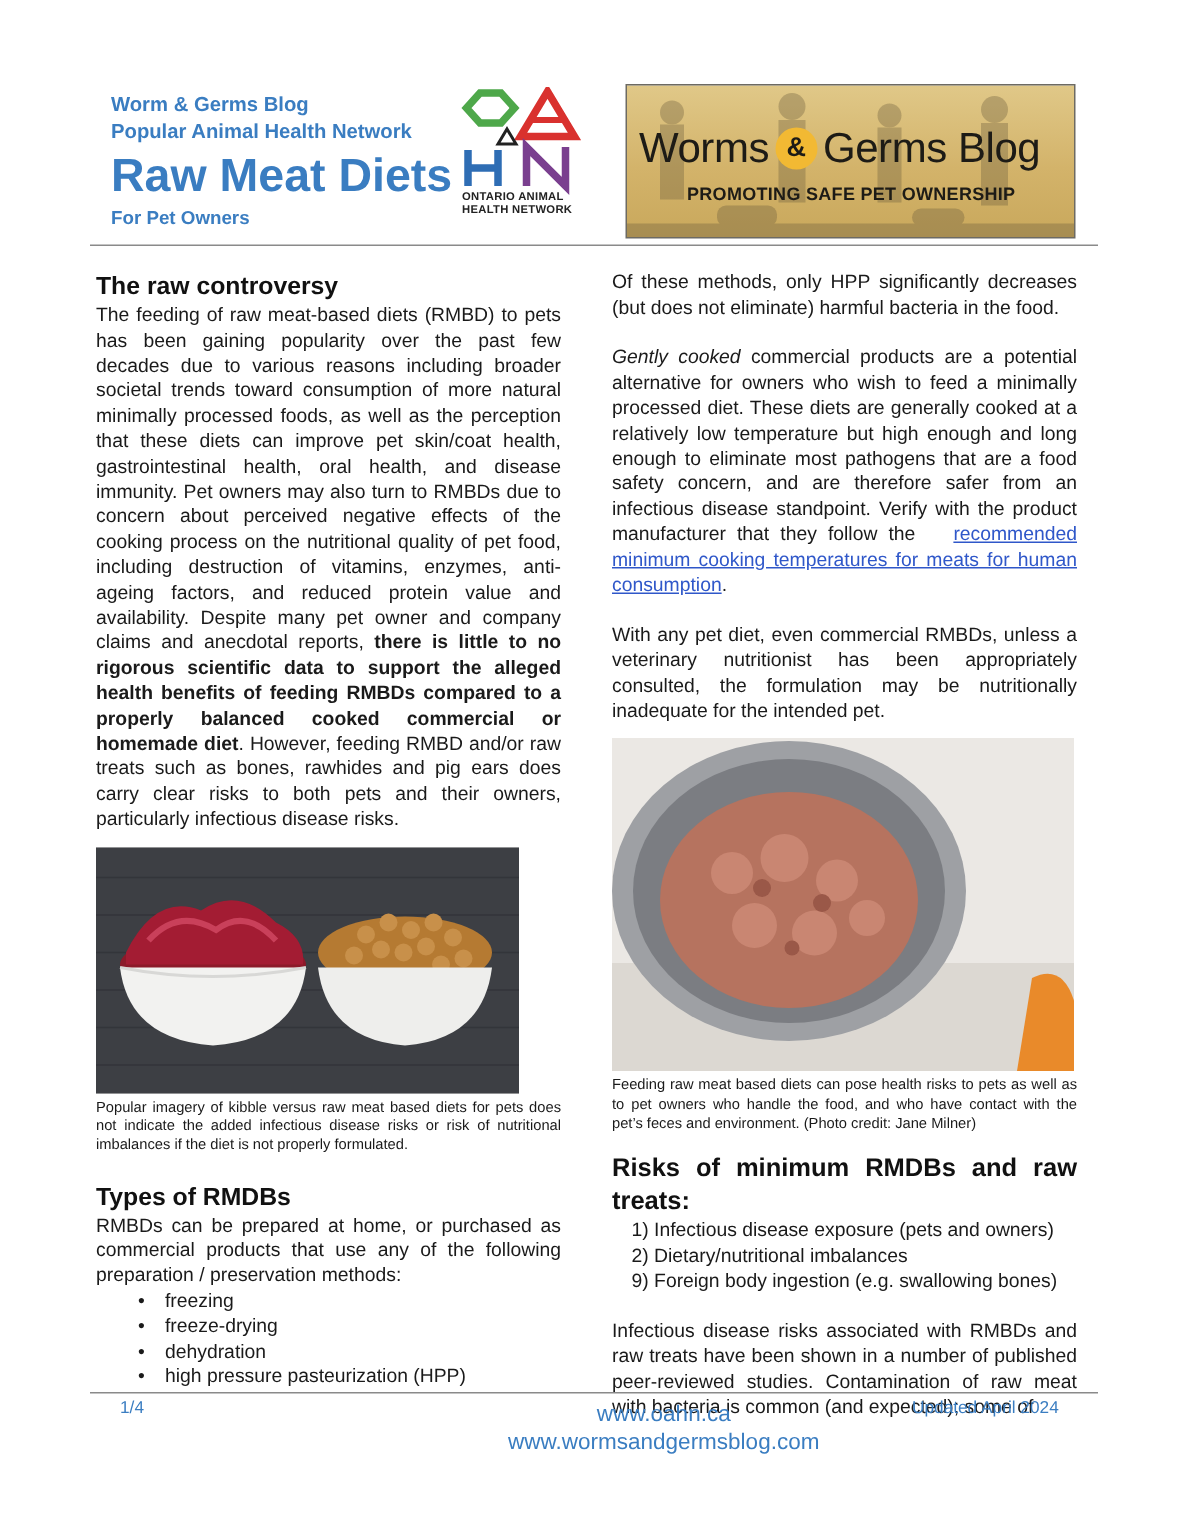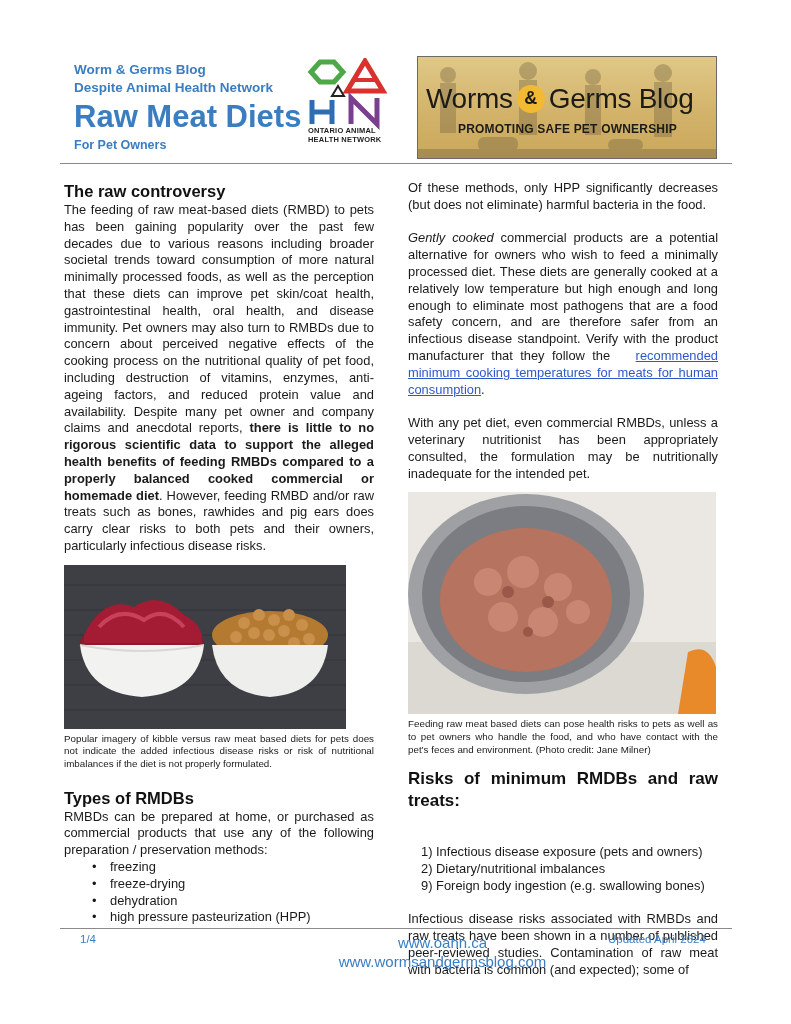--- a/index.html
+++ b/index.html
@@ -33,33 +33,33 @@
   em { font-style: italic; margin-top: 46px; }
   b { font-weight: bold; }
 
   .photo-left { width: 282px; height: 164px; margin-top: 10px; position: relative; overflow: hidden; background: #3e3f43; }
   .photo-right { width: 308px; height: 222px; margin-top: 10px; position: relative; overflow: hidden; background: #e9e6e2; }
   .caption { font-size: 9.8px; line-height: 12.6px; text-align: justify; margin-top: 4px; }
 
   .bullets { list-style: none; padding-left: 32px; }
   .bullets li { position: relative; padding-left: 14px; }
   .bullets li::before { content: "\2022"; position: absolute; left: -4px; top: 0; }
-  .numlist { list-style: none; padding-left: 13px; margin-top: 32px; }
+  .numlist { list-style: none; padding-left: 13px; }
 
   .footer-rule { position: absolute; left: 60px; top: 928px; width: 672px; height: 1px; background: #8a8a8a; }
   .footer-page { position: absolute; left: 80px; top: 933px; color: #3a7dc1; font-size: 11.5px; }
   .footer-center { position: absolute; left: 0; top: 933px; width: 791px; text-align: center; color: #3a7dc1; font-size: 15px; line-height: 19px; margin-left: 47px; }
   .footer-date { position: absolute; left: 608px; top: 933px; color: #3a7dc1; font-size: 11.5px; }
 </style>
 </head>
 <body>
 
 <div class="header-left">
   <div class="blog-name">Worm &amp; Germs Blog</div>
-  <div class="blog-name">Despite Animal Health Network</div>
+  <div class="blog-name">Popular Animal Health Network</div>
   <div class="doc-title">Raw Meat Diets</div>
   <div class="doc-sub">For Pet Owners</div>
 </div>
 
 <svg class="oahn-logo" viewBox="0 0 82 92">
 
   <polygon points="4,14 13,4 27,4 36,14 27,24 13,24" fill="none" stroke="#4ea84a" stroke-width="5"></polygon>
 
   <polygon points="58,3 76,33 40,33" fill="none" stroke="#d9312e" stroke-width="5"></polygon>
   <line x1="46" y1="22" x2="70" y2="22" stroke="#d9312e" stroke-width="4"></line>

